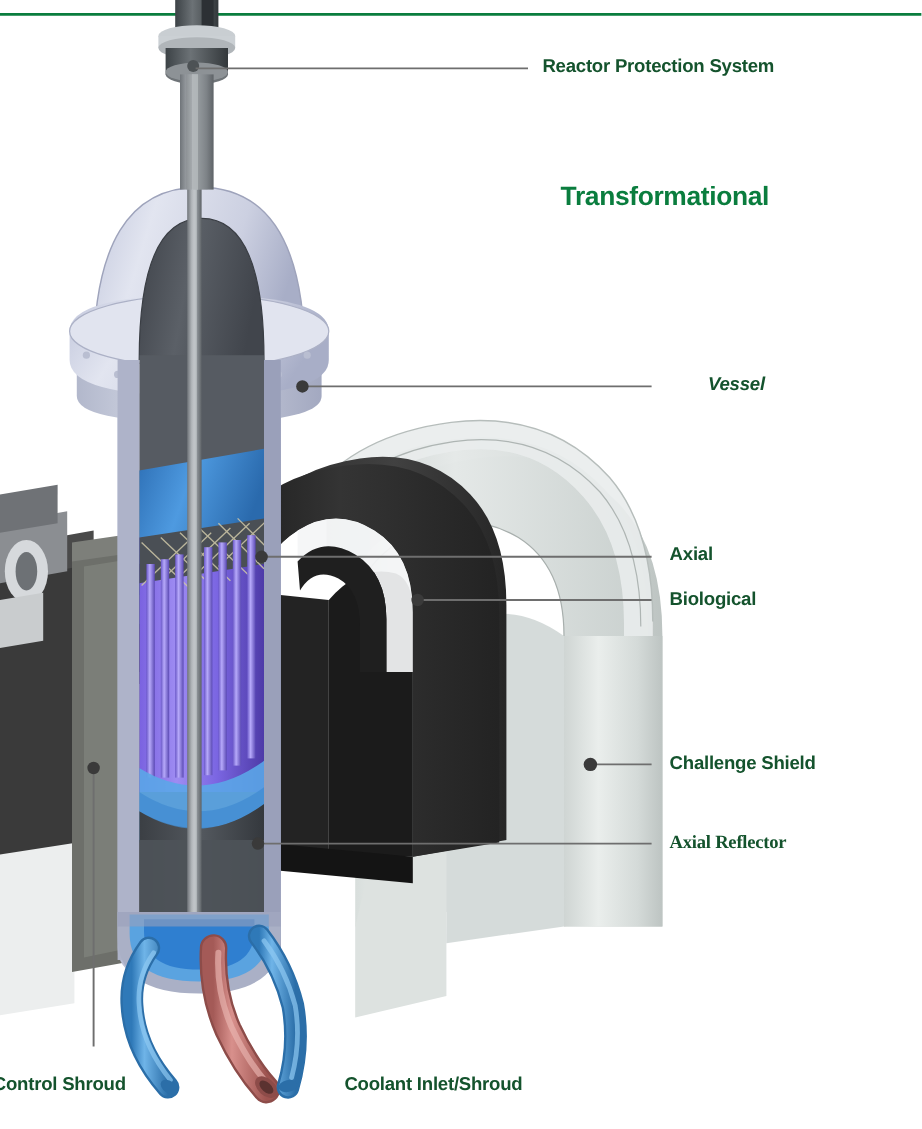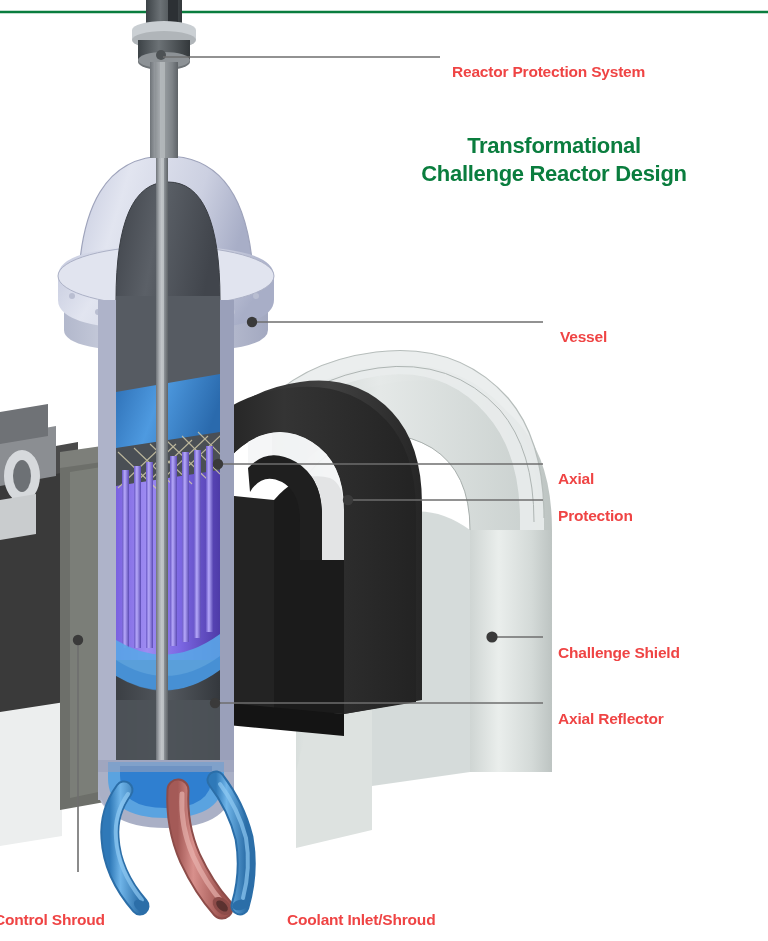--- a/index.html
+++ b/index.html
@@ -18,30 +18,29 @@
     position: absolute;
     top: 0; left: 0;
     width: 768px;
     height: 941px;
   }
   .callout-label {
     position: absolute;
     font-family: "Liberation Sans", sans-serif;
     font-weight: bold;
     font-size: 15.5px;
-    color: #ef4444;
+    color: #14532d;
     letter-spacing: -0.2px;
     white-space: nowrap;
     line-height: 1;
-    margin-top: 16px;
   }
   #title-block {
     position: absolute;
     left: 392px;
-    top: 132px;
+    top: 150px;
     width: 324px;
     text-align: center;
     font-family: "Liberation Sans", sans-serif;
     font-weight: bold;
     font-size: 22px;
     line-height: 1.26;
     color: #0a7d3e;
     letter-spacing: -0.3px;
   }
   #title-block .t-line { display: block; }
@@ -335,23 +334,22 @@
       <circle cx="348" cy="500" r="5.2"></circle>
       <circle cx="492" cy="637" r="5.6"></circle>
       <circle cx="215" cy="703" r="5.2"></circle>
       <circle cx="78" cy="640" r="5.2"></circle>
     </g>
   </g>
 </svg>
 
 <div id="title-block">
   <span class="t-line">Transformational</span>
-  <span class="t-line">Challenge Reactor Design</span>
 </div>
 
 <div class="callout-label" style="left:452px; top:48px;">Reactor Protection System</div>
-<div class="callout-label" style="left:560px; top:313px;">Vessel</div>
+<div class="callout-label" style="left:590px; top:313px;font-style:italic;">Vessel</div>
 <div class="callout-label" style="left:558px; top:455px;">Axial</div>
-<div class="callout-label" style="left:558px; top:492px;">Protection</div>
+<div class="callout-label" style="left:558px; top:492px;">Biological</div>
 <div class="callout-label" style="left:558px; top:629px;">Challenge Shield</div>
-<div class="callout-label" style="left:558px; top:695px;">Axial Reflector</div>
+<div class="callout-label" style="left:558px; top:695px;font-family:Liberation Serif, serif;">Axial Reflector</div>
 <div class="callout-label" style="left:-6px; top:896px;">Control Shroud</div>
 <div class="callout-label" style="left:287px; top:896px;">Coolant Inlet/Shroud</div>
 
 </body></html>

